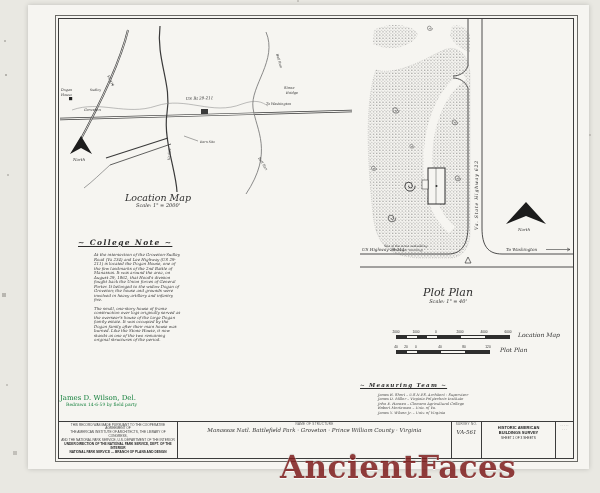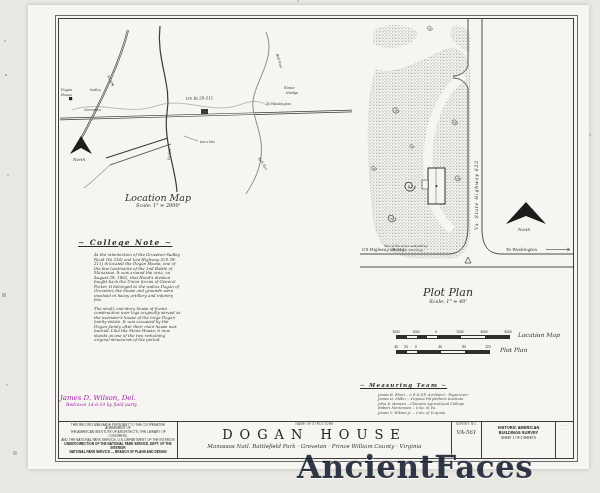--- a/index.html
+++ b/index.html
@@ -27,21 +27,21 @@
   .plot-title{position:absolute;left:403px;top:286px;width:90px;text-align:center;}
   .plot-title .l1{font-size:11px;}
   .plot-title .l2{font-size:5px;margin-top:-1px;}
   .note-head{position:absolute;left:78px;top:238px;font-family:"DejaVu Serif",serif;
              font-style:italic;font-weight:bold;font-size:7.5px;letter-spacing:1.4px;
              text-decoration:underline;color:#2c2c2c;}
   .note-body{position:absolute;left:94px;top:253px;width:88px;font-family:"DejaVu Serif",serif;
              font-style:italic;font-size:4px;line-height:1.13;color:#3a3a3a;}
   .note-body p{margin:0 0 4px 0;}
   .signature{position:absolute;left:60px;top:394px;font-family:"DejaVu Serif",serif;
-             font-style:italic;color:#a21caf;}
+             color:#15803d;}
   .signature .l1{font-size:7px;}
   .signature .l2{font-size:4.5px;margin-left:6px;}
   .bars{position:absolute;left:396px;top:330px;}
   .bar-row{position:relative;width:170px;height:15px;}
   .tick{position:absolute;top:0;font-size:3.2px;transform:translateX(-50%);color:#2e2e2e;}
   .bar{position:absolute;top:4.5px;left:0;display:flex;height:2.6px;border:.4px solid #2e2e2e;}
   .bar span{display:block;height:100%;}
   .seg-b{background:#2e2e2e;}
   .seg-w{background:#f6f5f1;}
   .bar-script{position:absolute;top:1px;font-size:6px;}
@@ -62,22 +62,22 @@
   .tb-title{font-family:"DejaVu Serif",serif;font-size:13px;letter-spacing:7px;color:#222;
             margin-top:1px;}
   .tb-sub{font-family:"DejaVu Serif",serif;font-style:italic;font-size:5.5px;color:#333;
           margin-top:1px;}
   .tb-survey{width:30px;text-align:center;}
   .tb-survey .no{font-family:"DejaVu Serif",serif;font-style:italic;font-size:5.5px;margin-top:3px;}
   .tb-habs{width:74px;text-align:center;padding-top:3px;}
   .tb-habs .h{font-size:4px;font-weight:bold;line-height:1.3;color:#222;}
   .tb-habs .sh{font-size:3.2px;margin-top:1px;color:#333;}
   .tb-corner{width:18px;text-align:center;font-size:2.8px;color:#666;padding-top:2px;line-height:1.6;}
-  .watermark{position:absolute;left:297px;top:449px;font-family:"DejaVu Serif",serif;
-             font-weight:bold;font-size:31px;letter-spacing:.5px;color:#0f172a;opacity:.85;
+  .watermark{position:absolute;left:280px;top:449px;font-family:"DejaVu Serif",serif;
+             font-weight:bold;font-size:31px;letter-spacing:.5px;color:#7f1d1d;opacity:.85;
              text-shadow:0 1px 0 #ffffff,0 -1px 1px #c9c8c4;z-index:5;}
 </style>
 </head>
 <body>
 
 <div class="page">
   <div class="specks"></div>
   <div class="sheet"></div>
   <div class="frame frame-outer"></div>
   <div class="frame frame-inner"></div>
@@ -243,21 +243,20 @@
   <div class="titleblock">
     <div class="tb-cell tb-legal">
       <div>THIS RECORD WAS MADE PURSUANT TO THE COOPERATIVE AGREEMENT OF</div>
       <div>THE AMERICAN INSTITUTE OF ARCHITECTS, THE LIBRARY OF CONGRESS,</div>
       <div>AND THE NATIONAL PARK SERVICE, U.S. DEPARTMENT OF THE INTERIOR</div>
       <div class="bold">UNDER DIRECTION OF THE NATIONAL PARK SERVICE, DEPT. OF THE INTERIOR</div>
       <div class="bold">NATIONAL PARK SERVICE — BRANCH OF PLANS AND DESIGN</div>
     </div>
     <div class="tb-cell tb-name">
       <div class="tb-label">NAME OF STRUCTURE</div>
-      <div class="tb-title">DOGAN HOUSE</div>
       <div class="tb-sub">Manassas Natl. Battlefield Park · Groveton · Prince William County · Virginia</div>
     </div>
     <div class="tb-cell tb-survey">
       <div class="tb-label">SURVEY NO.</div>
       <div class="no">VA-561</div>
     </div>
     <div class="tb-cell tb-habs">
       <div class="h">HISTORIC AMERICAN</div>
       <div class="h">BUILDINGS SURVEY</div>
       <div class="sh">SHEET 1 OF 3 SHEETS</div>

